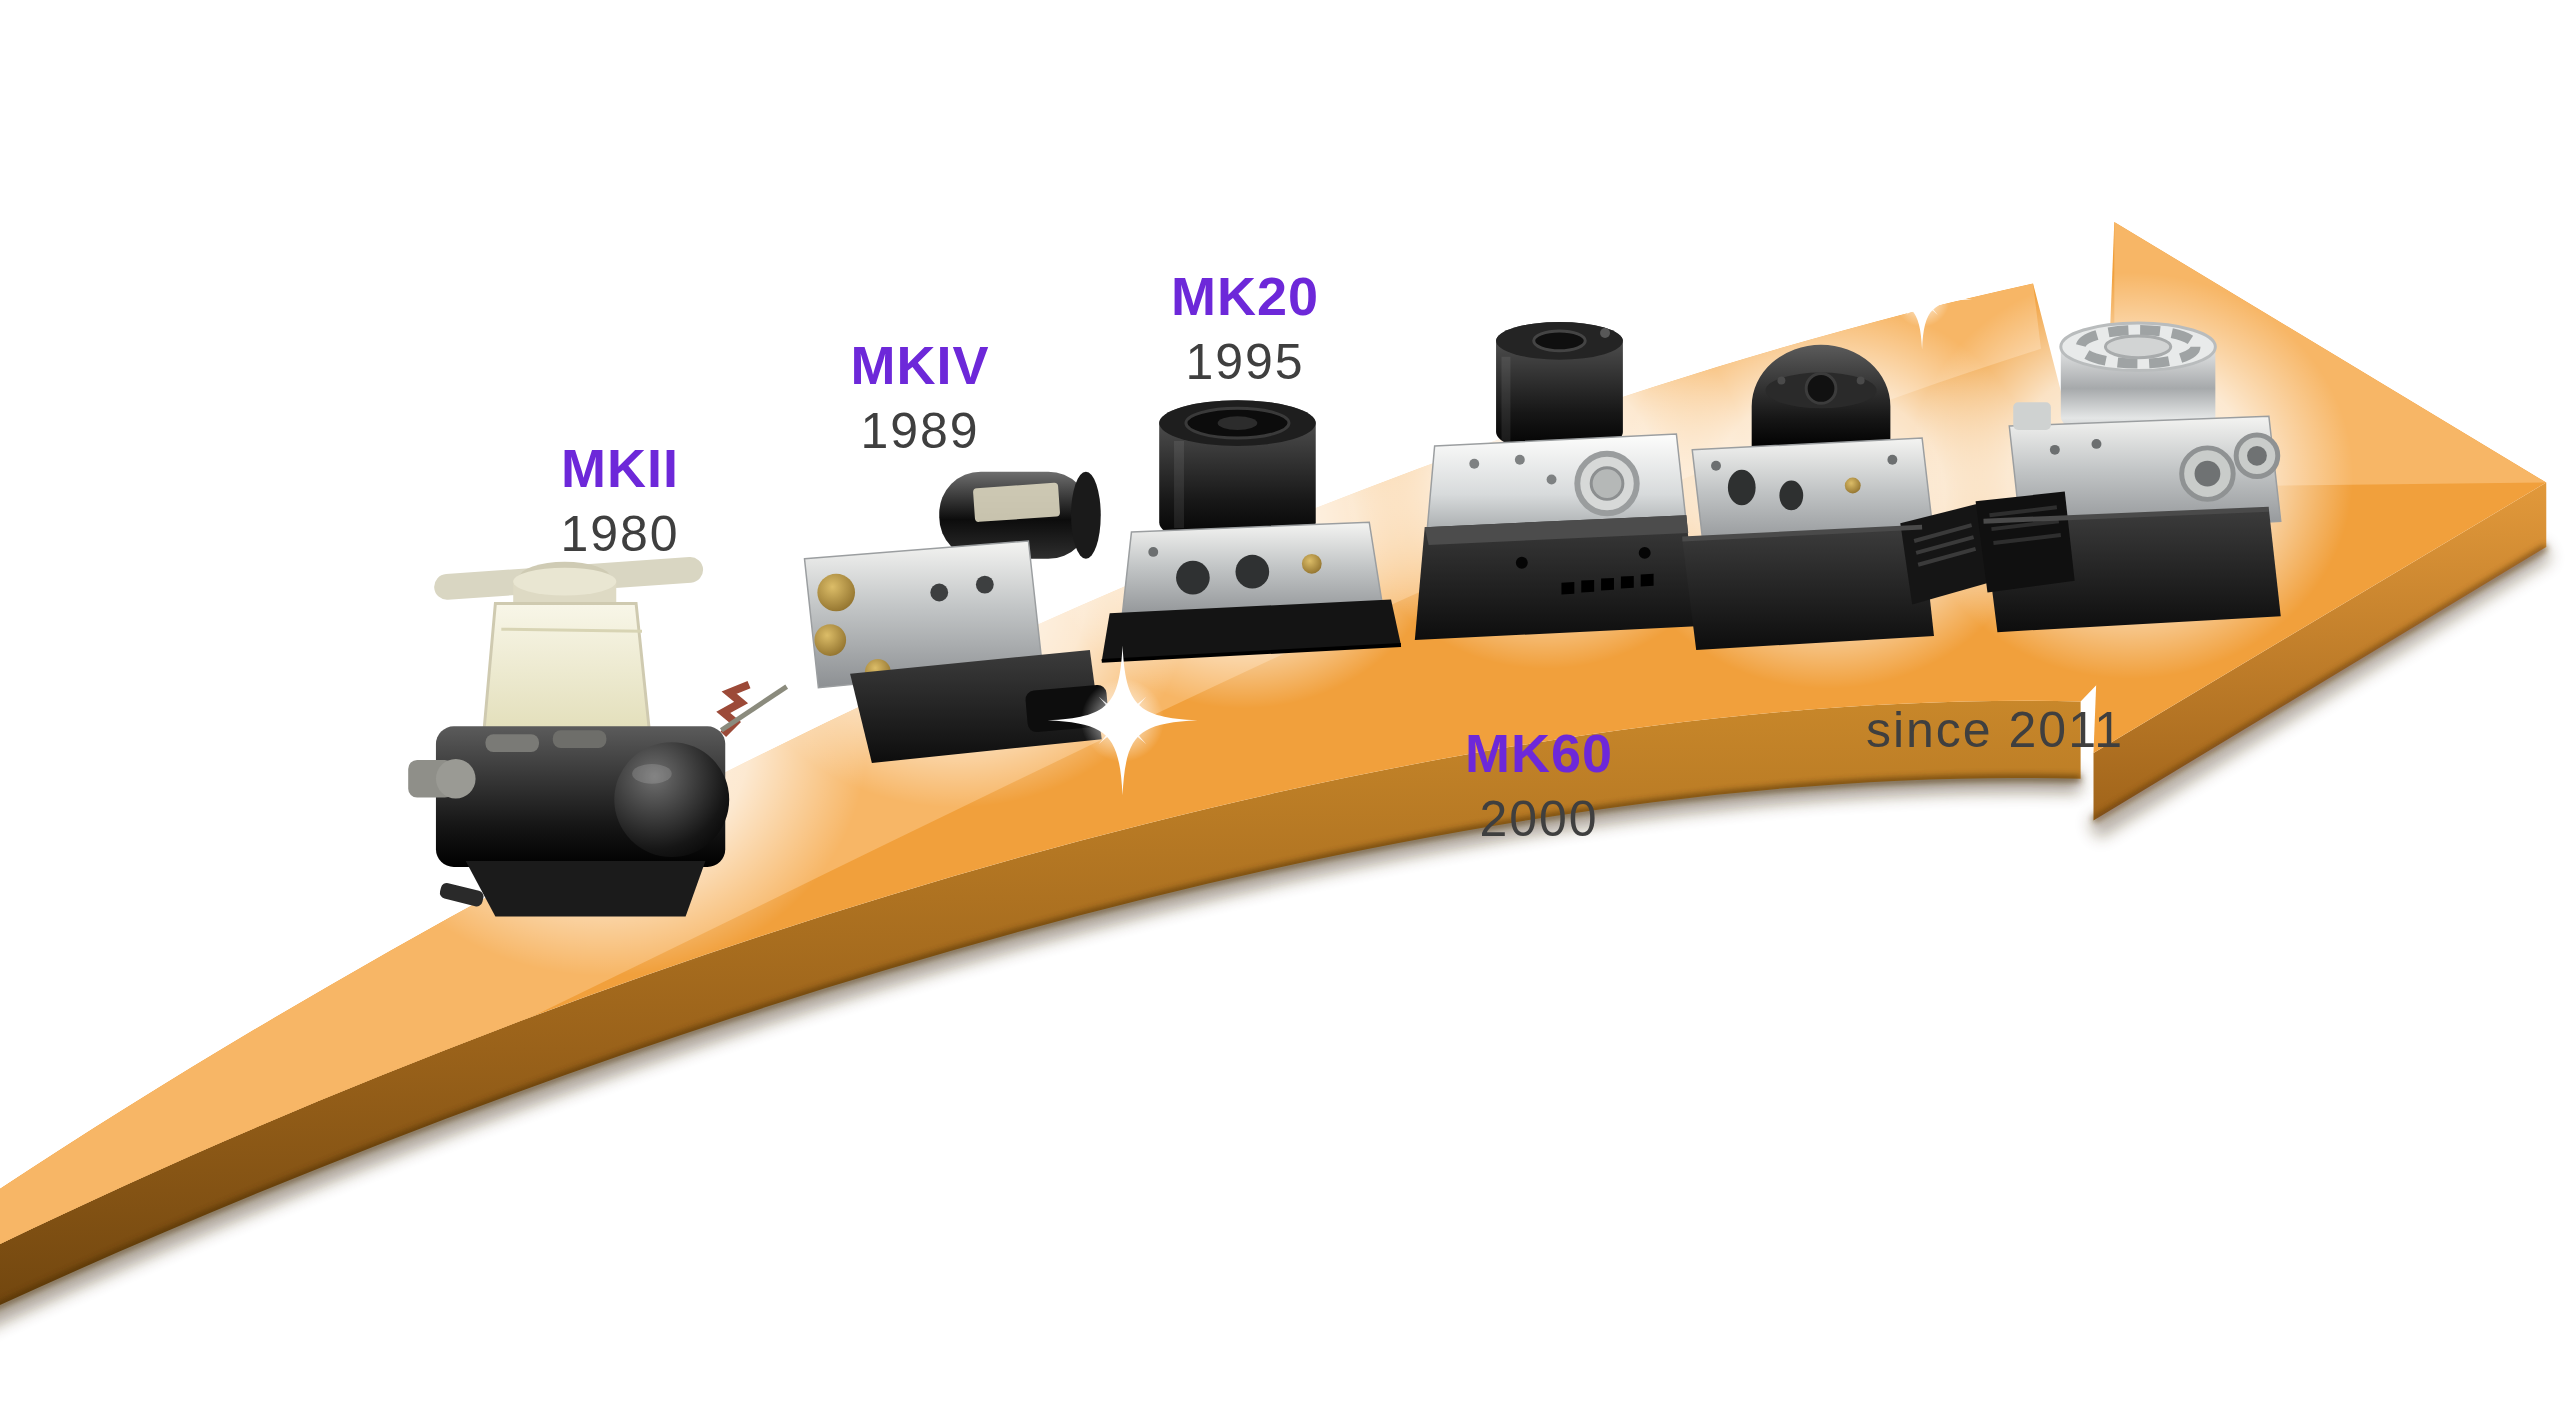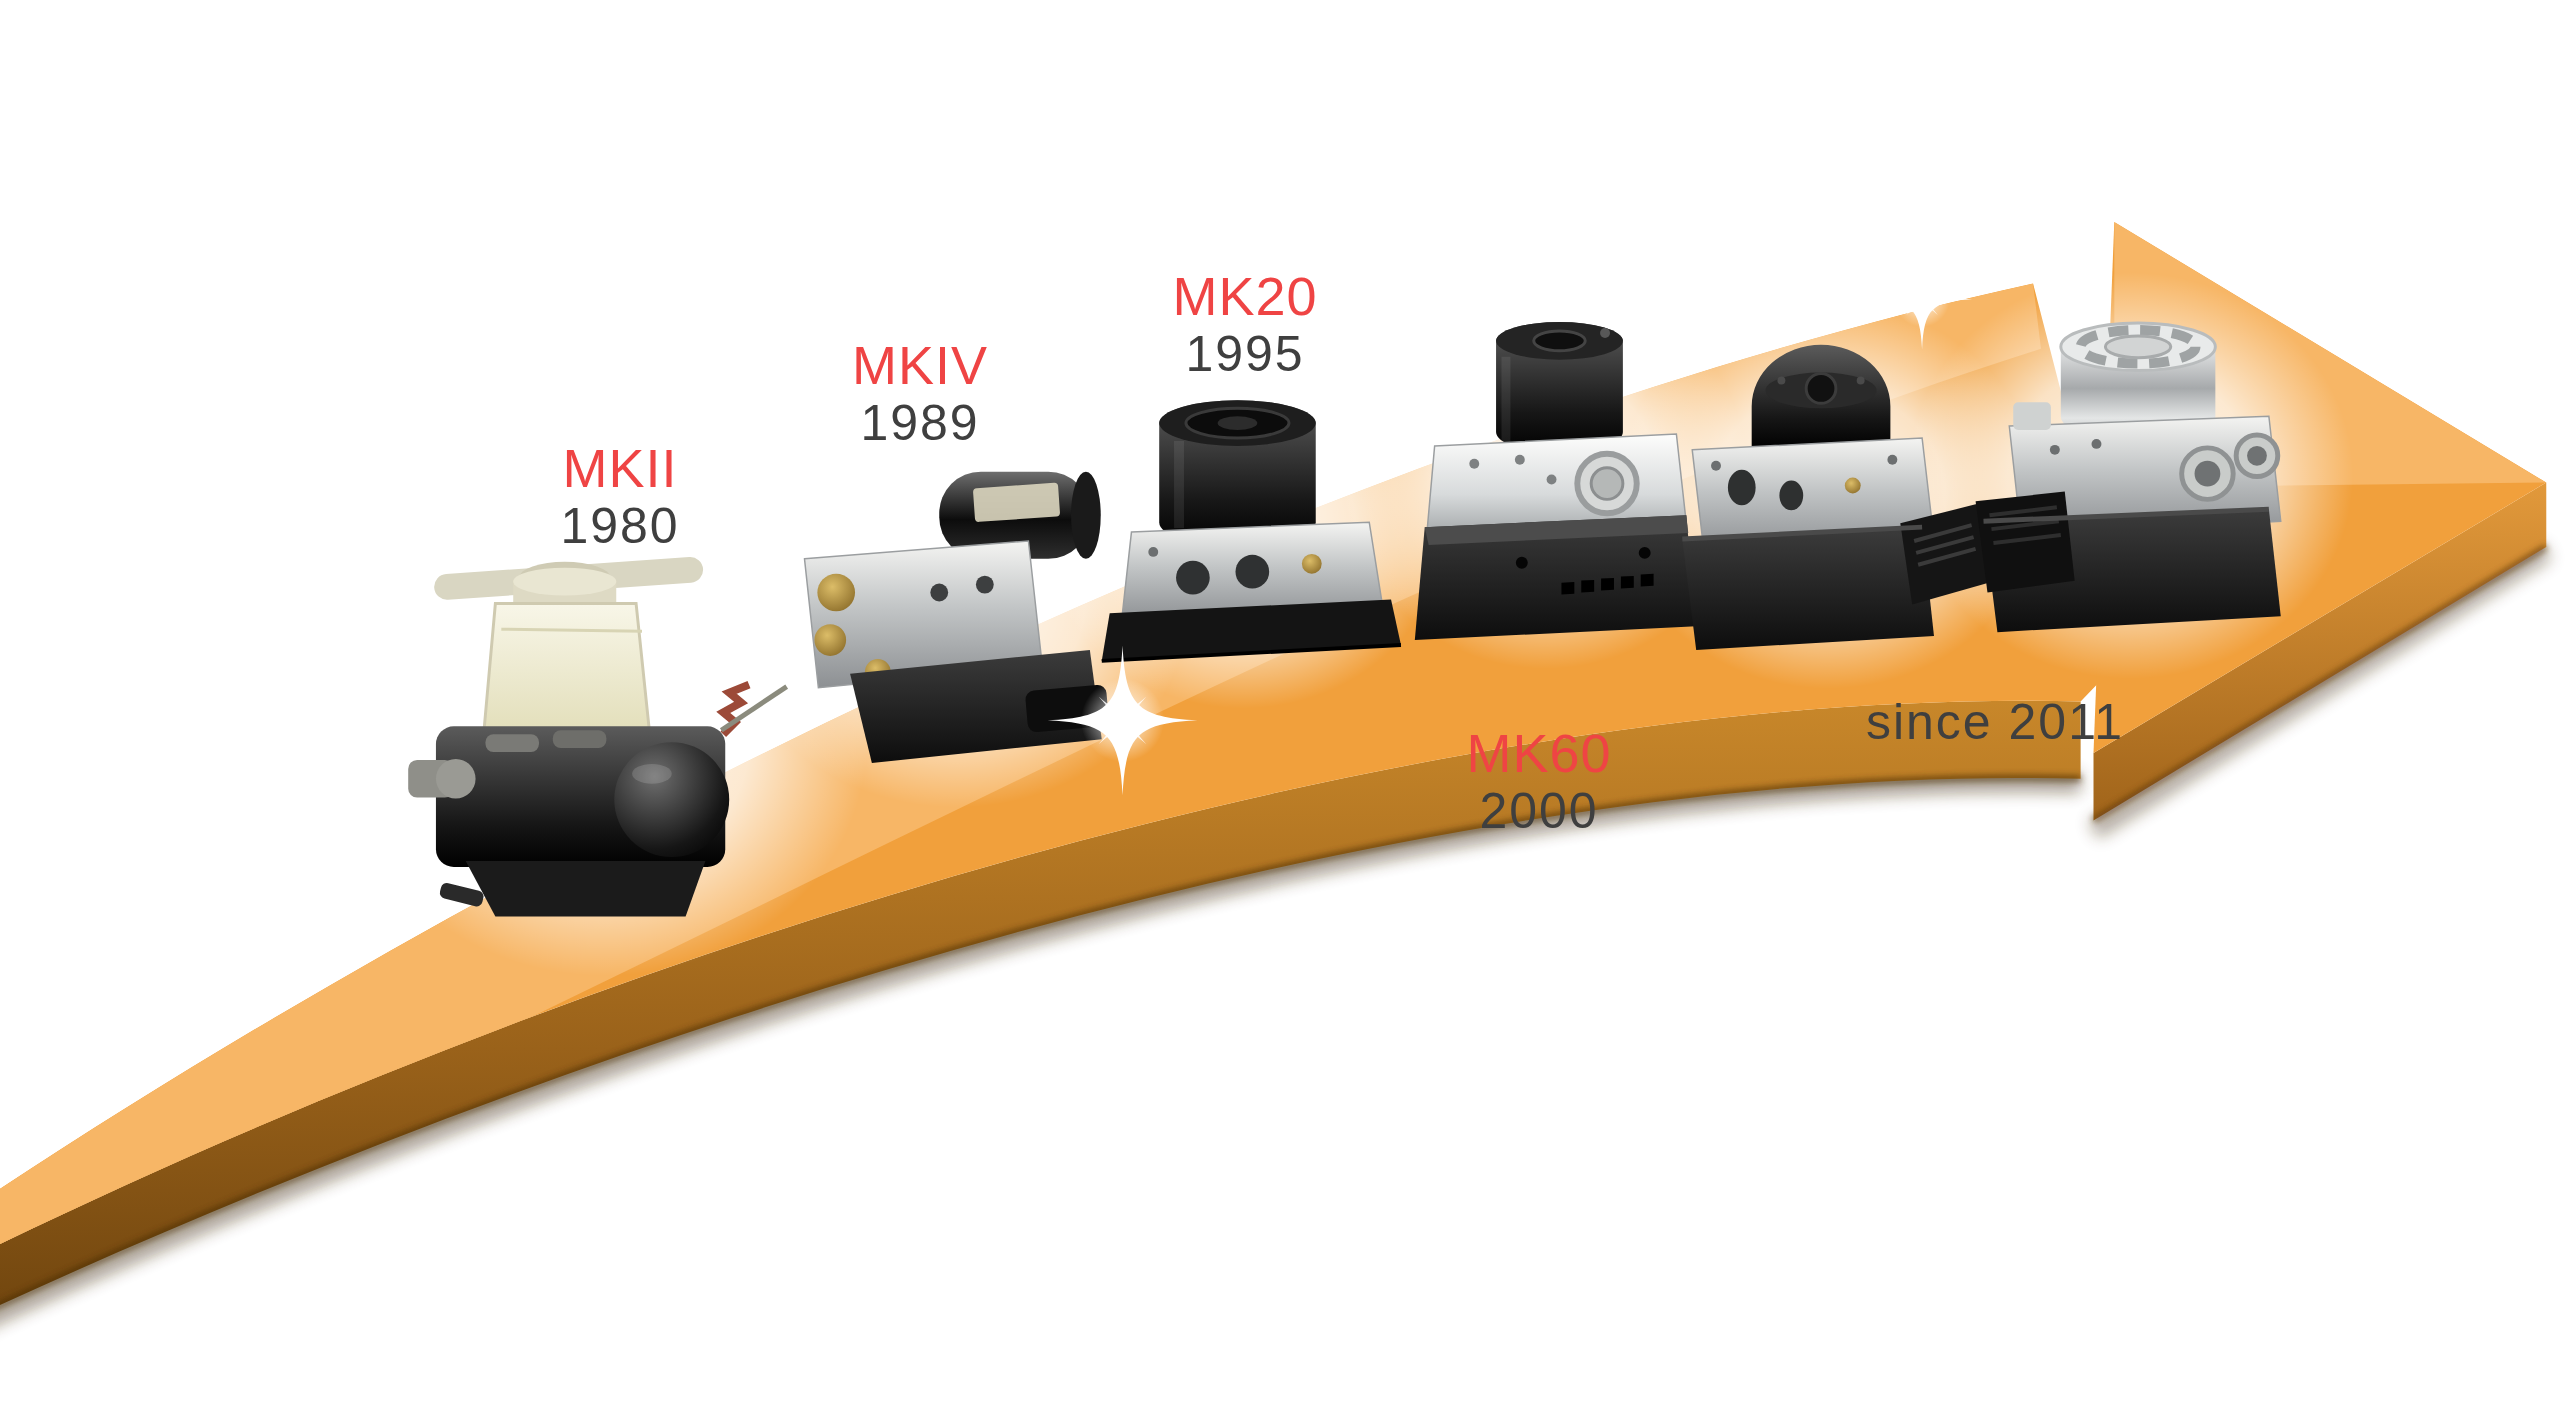--- a/index.html
+++ b/index.html
@@ -13,31 +13,31 @@
   .art{position:absolute;left:0;top:0;width:2576px;height:1404px;display:block;}
   .label{
     position:absolute;
     transform:translateX(-50%);
     text-align:center;
     line-height:1.04;
     white-space:nowrap;
   }
   .label .name{
     font-size:54px;
-    font-weight:400;
-    color:#ef4444;
+    font-weight:700;
+    color:#6d28d9;
     letter-spacing:1px;
     text-align:center;
   }
   .label .year{
     font-size:50px;
     font-weight:300;
     color:#3f3f3f;
     letter-spacing:2px;
-    margin-top:4px;
+    margin-top:12px;
   }
 </style>
 </head>
 <body>
 
 <div class="stage">
 
   <svg class="art" viewBox="0 0 2600 1417" aria-hidden="true">
     <defs>
       <filter id="soft" x="-40%" y="-40%" width="180%" height="180%">

